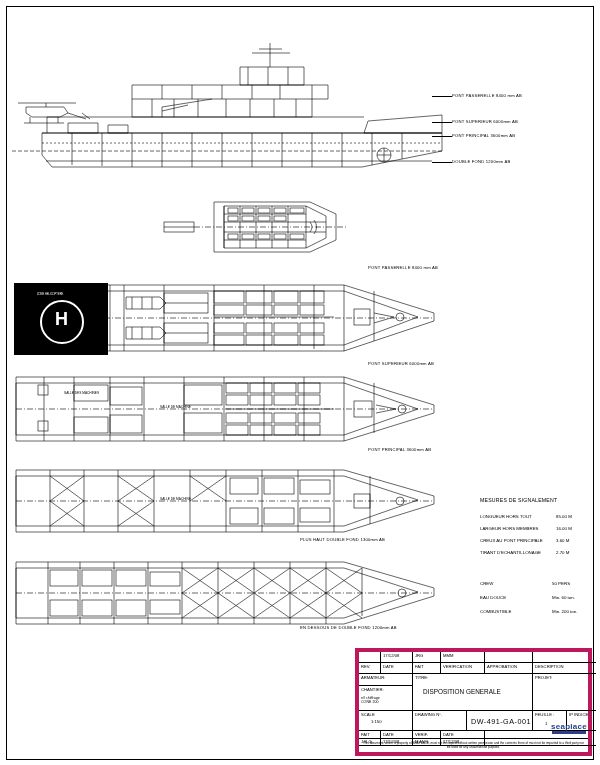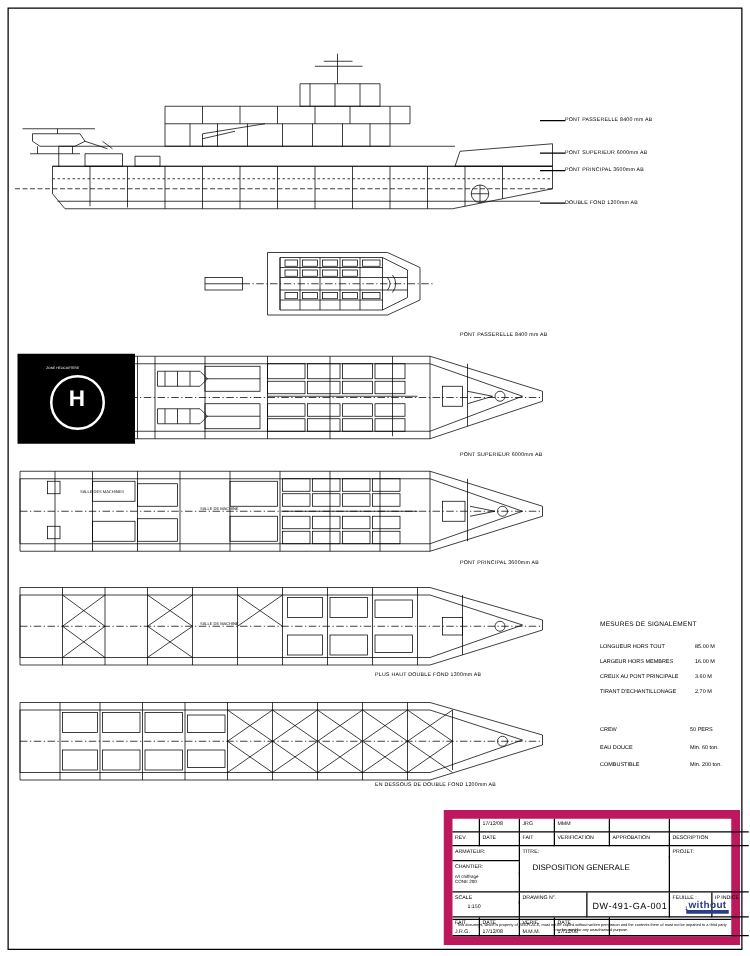--- a/index.html
+++ b/index.html
@@ -18,21 +18,21 @@
   
   .view{position:absolute;}
   svg{display:block;overflow:visible;}
 
   
   .helipad{position:absolute;background:#000;}
   .helicircle{position:absolute;border:2px solid #fff;border-radius:50%;}
   .heliH{position:absolute;color:#fff;font-weight:bold;font-family:"Liberation Sans",sans-serif;}
 
   
-  .tb{position:absolute;left:355px;top:648px;width:237px;height:108px;border:7px solid #be185d;box-sizing:border-box;}
+  .tb{position:absolute;left:355px;top:648px;width:237px;height:108px;border:4px solid #be185d;box-sizing:border-box;}
   .tcell{position:absolute;box-sizing:border-box;padding:1px 2px;font-size:4.2px;white-space:nowrap;}
   .tcell.v{border-right:1px solid #000;}
   .disclaim{position:absolute;left:0;bottom:0;width:100%;height:14px;border-top:1px solid #000;
             box-sizing:border-box;padding:1.5px 3px;font-size:3.1px;line-height:1.35;text-align:center;}
   .logo{position:absolute;right:2px;bottom:16px;width:34px;height:20px;
         display:flex;align-items:center;justify-content:center;}
   .logoTxt{font-size:8px;font-weight:bold;color:#2b3e87;letter-spacing:.3px;}
   .logoBar{position:absolute;left:0;bottom:2px;width:100%;height:3px;background:#2b3e87;}
 
   
@@ -412,19 +412,19 @@
     <div class="tcell v" style="left:0;top:86px;width:22px;height:8px;border-bottom:1px solid #000;">J.R.G.</div>
     <div class="tcell v" style="left:22px;top:79px;width:32px;height:8px;">DATE</div>
     <div class="tcell v" style="left:22px;top:86px;width:32px;height:8px;border-bottom:1px solid #000;">17/12/08</div>
     <div class="tcell v" style="left:54px;top:79px;width:28px;height:8px;">VERIF.</div>
     <div class="tcell v" style="left:54px;top:86px;width:28px;height:8px;border-bottom:1px solid #000;">M.M.M.</div>
     <div class="tcell v" style="left:82px;top:79px;width:44px;height:8px;">DATE</div>
     <div class="tcell v" style="left:82px;top:86px;width:44px;height:8px;border-bottom:1px solid #000;">17/12/08</div>
     <div class="tcell" style="left:126px;top:79px;width:111px;height:15px;border-bottom:1px solid #000;"></div>
 
     <div class="logo">
-      <span class="logoTxt">without</span>
+      <span class="logoTxt">seaplace</span>
       <span class="logoBar"></span>
     </div>
 
     <div class="disclaim">This document, which is property of SEAPLACE, must not be copied without written permission and the contents there of must not be imparted to a third party nor be used for any unauthorised purpose.</div>
   </div>
 </div>
 
 </body></html>

